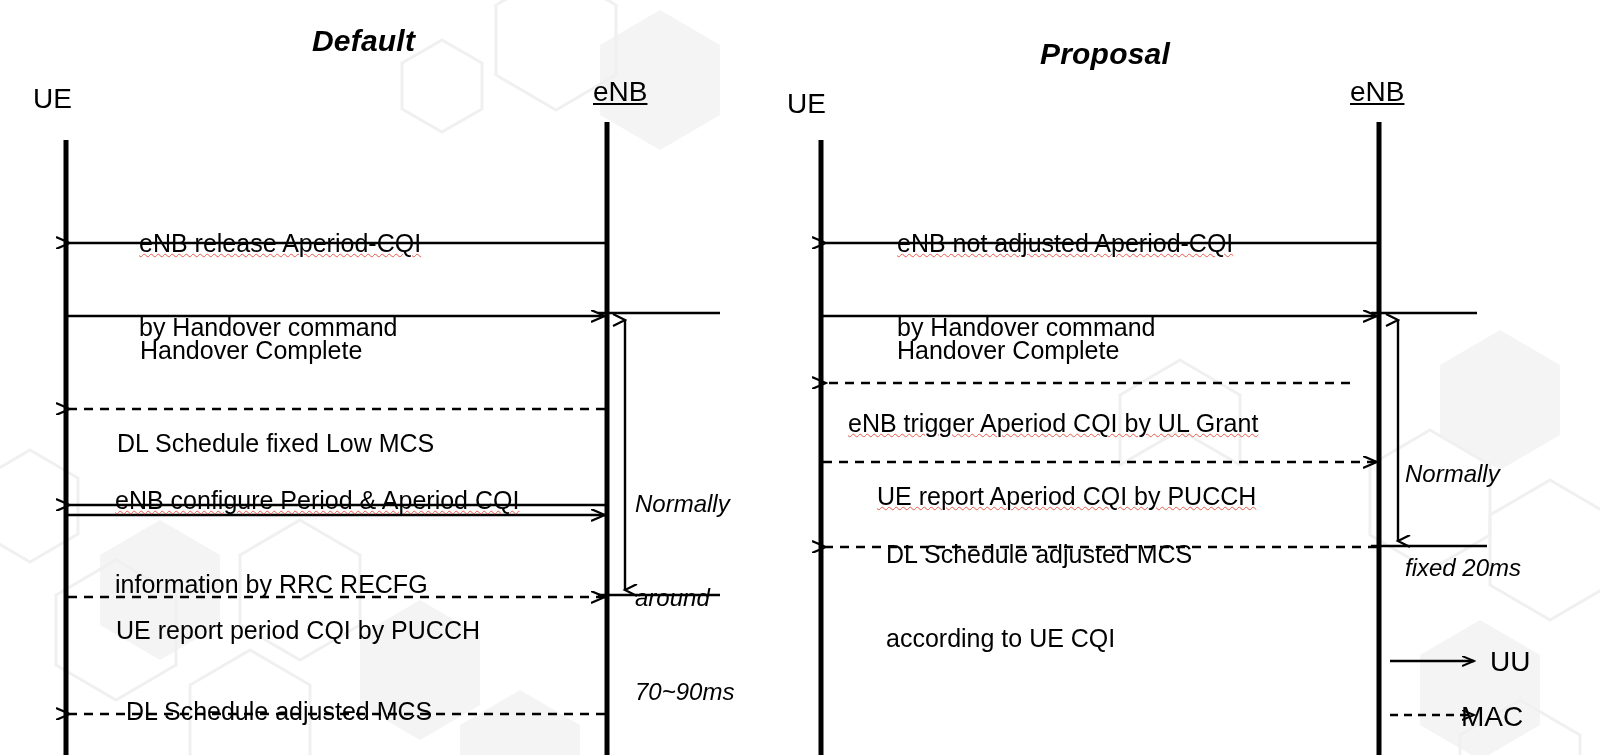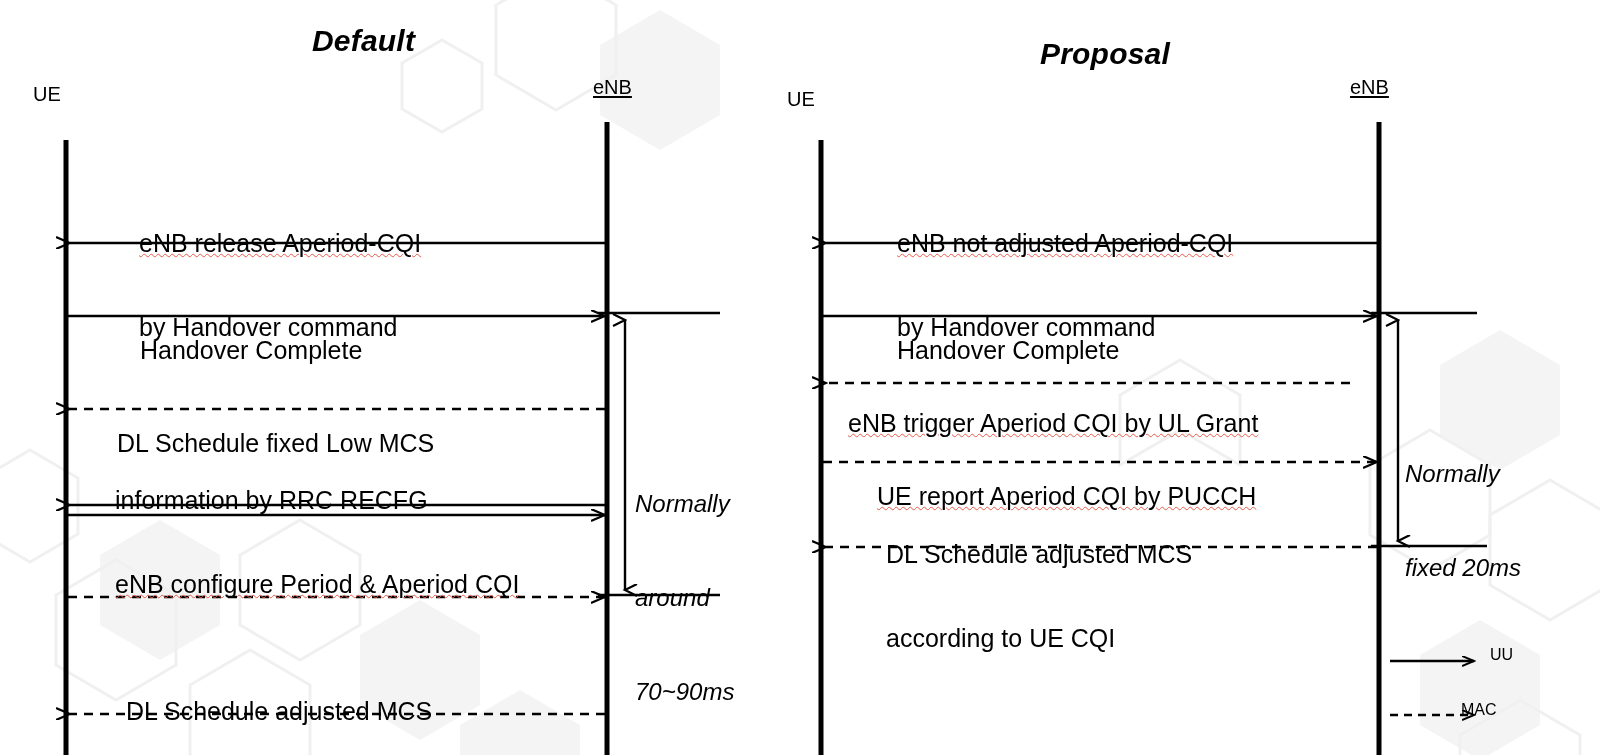--- a/index.html
+++ b/index.html
@@ -38,21 +38,21 @@
     font-style: italic;
     font-size: 30px;
     white-space: nowrap;
     letter-spacing: 0.2px;
   }
   #title-default { left: 312px; top: 24px; }
   #title-proposal { left: 1040px; top: 37px; }
 
   .actor-label {
     position: absolute;
-    font-size: 20px;
+    font-size: 28px;
     white-space: nowrap;
   }
   .actor-label.underlined {
     text-decoration: underline;
     text-decoration-thickness: 2px;
     text-underline-offset: 2px;
   }
   #actor-ue-left   { left: 33px;   top: 83px; }
   #actor-enb-left  { left: 593px;  top: 76px; }
   #actor-ue-right  { left: 787px;  top: 88px; }
@@ -66,21 +66,21 @@
   }
   .timing-label {
     position: absolute;
     font-size: 24px;
     font-style: italic;
     line-height: 1.30;
     white-space: pre;
   }
   .legend-label {
     position: absolute;
-    font-size: 16px;
+    font-size: 28px;
     white-space: nowrap;
   }
   .sp-red {
     text-decoration: underline;
     text-decoration-style: wavy;
     text-decoration-color: #e8594a;
     text-decoration-thickness: 1px;
     text-underline-offset: 1px;
   }
 </style>
@@ -204,24 +204,27 @@
 
   <div class="msg-label" style="left:140px; top:280px;">
     <div>Handover Complete</div>
   </div>
 
   <div class="msg-label" style="left:117px; top:373px;text-align:right;">
     <div>DL Schedule fixed Low MCS</div>
   </div>
 
   <div class="msg-label" style="left:115px; top:430px;">
+    <div><span class="sp-red">eNB configure Period &amp; Aperiod CQI</span></div>
     <div>information by RRC RECFG</div>
-    <div><span class="sp-red">eNB configure Period &amp; Aperiod CQI</span></div>
-  </div>
-
+  </div>
+
+  <div class="msg-label" style="left:116px; top:560px;">
+    <div>UE report period CQI by PUCCH</div>
+  </div>
 
   <div class="msg-label" style="left:126px; top:641px;">
     <div>DL Schedule adjusted MCS</div>
     
   </div>
 
   <div class="timing-label" style="left:635px; top:426px;">
     <div>Normally</div>
     <div>around</div>
     <div>70~90ms</div>

